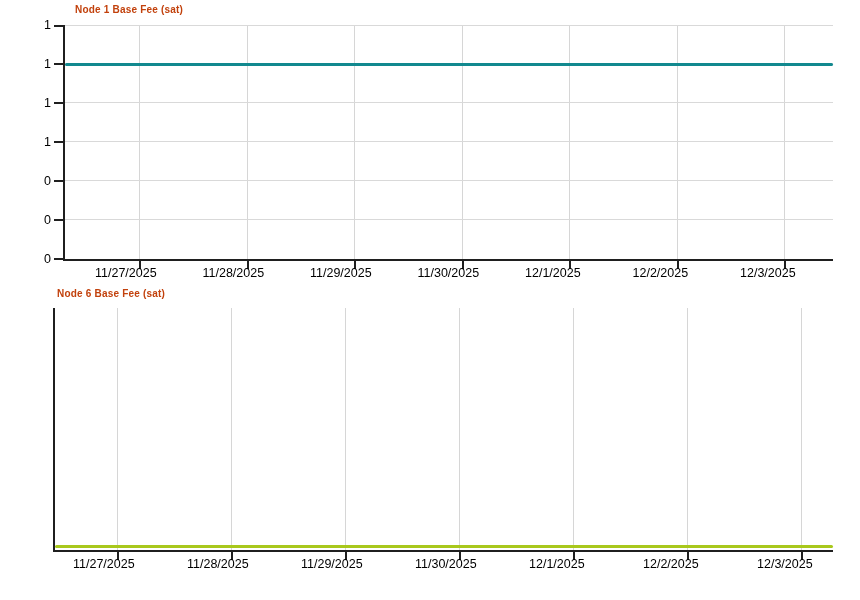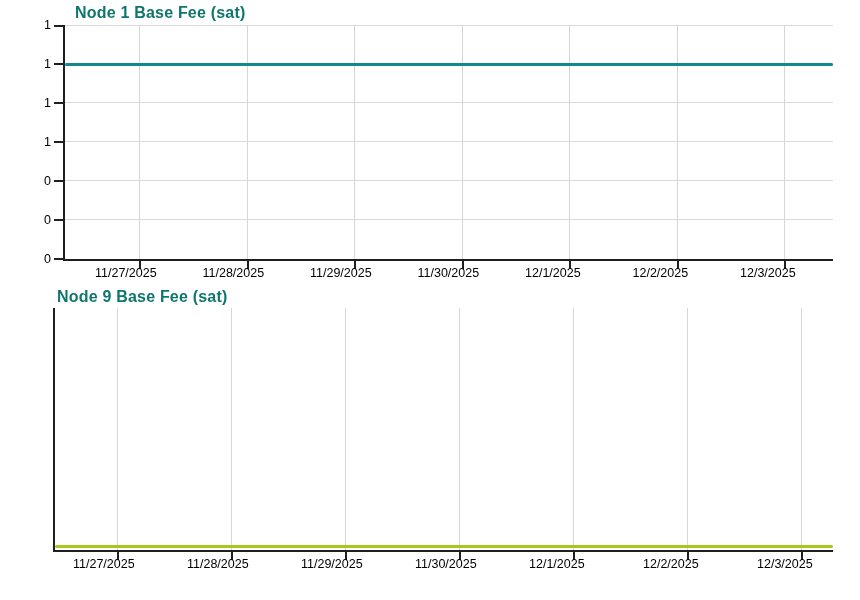--- a/index.html
+++ b/index.html
@@ -1,18 +1,18 @@
 <!DOCTYPE html>
 <html><head>
 <meta charset="utf-8">
 <style>
   html,body{margin:0;padding:0;background:#fff;}
   #canvas{position:relative;width:860px;height:600px;background:#fff;overflow:hidden;
           font-family:"Liberation Sans",sans-serif;color:#000;}
-  .ctitle{position:absolute;margin:0;font-size:16px;font-weight:bold;color:#0f766e;
+  .ctitle{position:absolute;margin:0;font-size:10px;font-weight:bold;color:#c2410c;
           white-space:nowrap;letter-spacing:.2px;}
   .plot{position:absolute;}
   .yaxis{position:absolute;left:-2px;top:0;width:2px;height:calc(100% + 2px);background:#1f1f1f;}
   .xaxis{position:absolute;left:-2px;bottom:-2px;width:calc(100% + 2px);height:2px;background:#1f1f1f;}
   .vgrid{position:absolute;top:0;width:1px;height:100%;background:#d6d6d6;}
   .hgrid{position:absolute;left:0;width:100%;height:1px;background:#d9d9d9;}
   .xtick{position:absolute;width:2px;height:8px;background:#1f1f1f;}
   .ytick{position:absolute;left:-11px;width:9px;height:2px;background:#1f1f1f;}
   .xlab{position:absolute;width:90px;font-size:12.5px;color:#000;white-space:nowrap;}
   .ylab{position:absolute;right:calc(100% + 14px);width:30px;text-align:right;
@@ -68,21 +68,21 @@
         <div class="hgrid" style="top: 194px;"></div>
         <div class="ytick" style="top: 194px;"></div>
         <div class="ylab" style="top: 187px;">0</div>
         <div class="ytick" style="top: 233px;"></div>
         <div class="ylab" style="top: 226px;">0</div>
         <div class="sline" style="top: 38px; background: rgb(18, 137, 143);"></div>
       </div>
   </section>
 
   <section>
-    <h2 class="ctitle" id="title-1" style="left: 57px; top: 288px;">Node 9 Base Fee (sat)</h2>
+    <h2 class="ctitle" id="title-1" style="left: 57px; top: 288px;">Node 6 Base Fee (sat)</h2>
     <div class="plot" id="plot-1" style="left: 55px; top: 308px; width: 778px; height: 242px;">
         <div class="yaxis"></div>
         <div class="xaxis"></div>
         <div class="vgrid" style="left: 62px;"></div>
         <div class="xtick" style="left: 62px; top: 244px;"></div>
         <div class="xlab" style="left: 18px; top: 249px;">11/27/2025</div>
         <div class="vgrid" style="left: 176px;"></div>
         <div class="xtick" style="left: 176px; top: 244px;"></div>
         <div class="xlab" style="left: 132px; top: 249px;">11/28/2025</div>
         <div class="vgrid" style="left: 290px;"></div>

